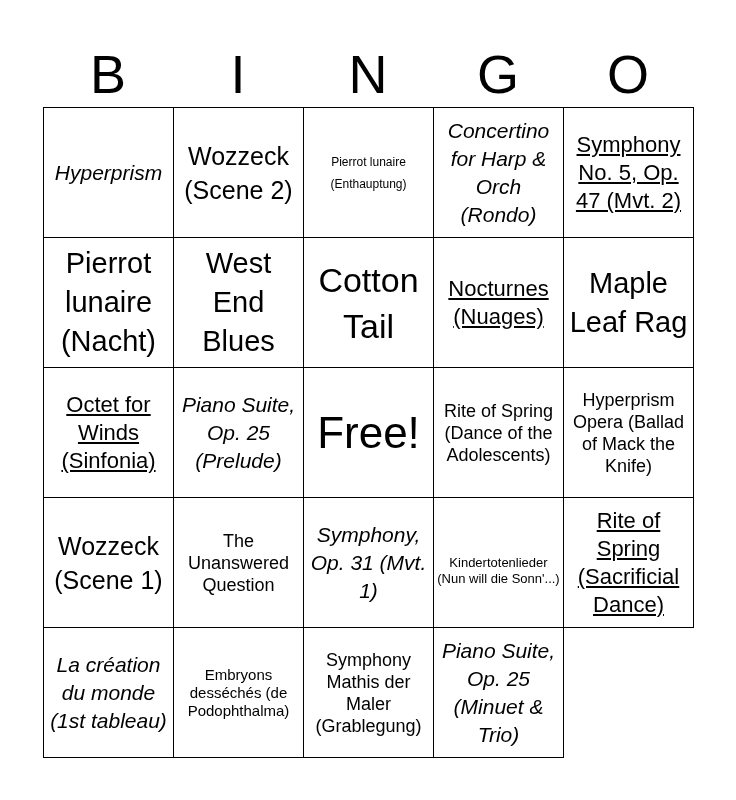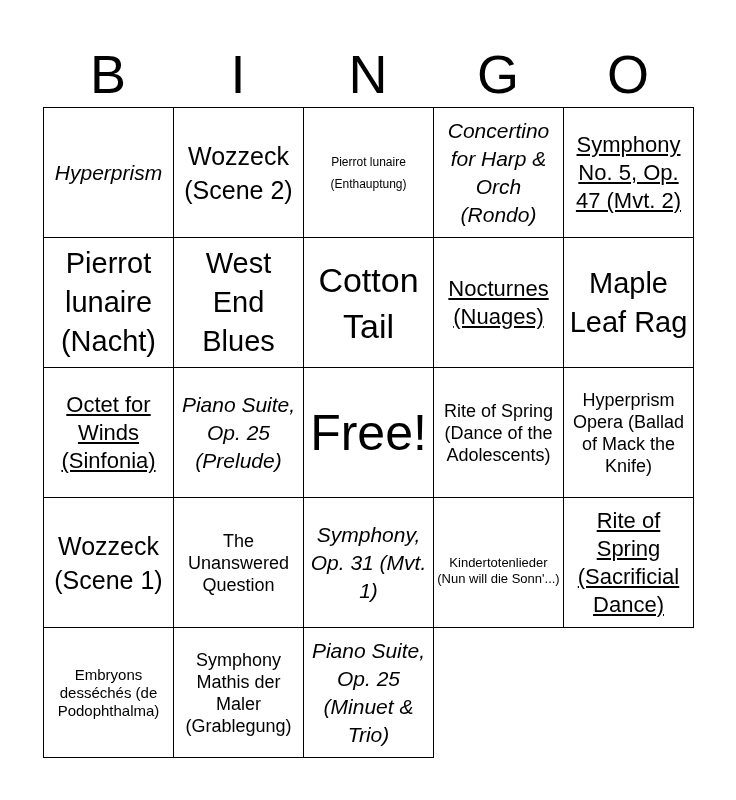--- a/index.html
+++ b/index.html
@@ -16,21 +16,21 @@
     .cell span { display: block; }
     .s16 { font-size: 12px; line-height: 22px; }
     .s17 { font-size: 18px; line-height: 22px; }
     .s13 { font-size: 13px; line-height: 16px; margin-top: 16px; }
     .s14 { font-size: 15px; line-height: 18px; }
     .s20 { font-size: 21px; line-height: 28px; font-style: italic; }
     .s22 { font-size: 22px; line-height: 28px; text-decoration: underline; }
     .s25 { font-size: 25px; line-height: 34px; }
     .s28 { font-size: 29px; line-height: 39px; }
     .s34 { font-size: 34px; line-height: 46px; }
-    .s44 { font-size: 50px; line-height: 54px; }
+    .s44 { font-size: 44px; line-height: 54px; }
   </style>
 </head>
 <body>
 
 <div class="header">
   <span>B</span>
   <span>I</span>
   <span>N</span>
   <span>G</span>
   <span>O</span>
@@ -96,20 +96,23 @@
       <span class="s20">Symphony, Op. 31 (Mvt. 1)</span>
     </div>
   <div class="cell">
       <span class="s13">Kindertotenlieder (Nun will die Sonn'...)</span>
     </div>
   <div class="cell">
       <span class="s22">Rite of Spring (Sacrificial Dance)</span>
     </div>
 
   <div class="cell">
+      <span class="s20">La création du monde (1st tableau)</span>
+    </div>
+  <div class="cell">
       <span class="s14">Embryons desséchés (de Podophthalma)</span>
     </div>
   <div class="cell">
       <span class="s17">Symphony Mathis der Maler (Grablegung)</span>
     </div>
   <div class="cell">
       <span class="s20">Piano Suite, Op. 25 (Minuet &amp; Trio)</span>
     </div>
 </div>
 

